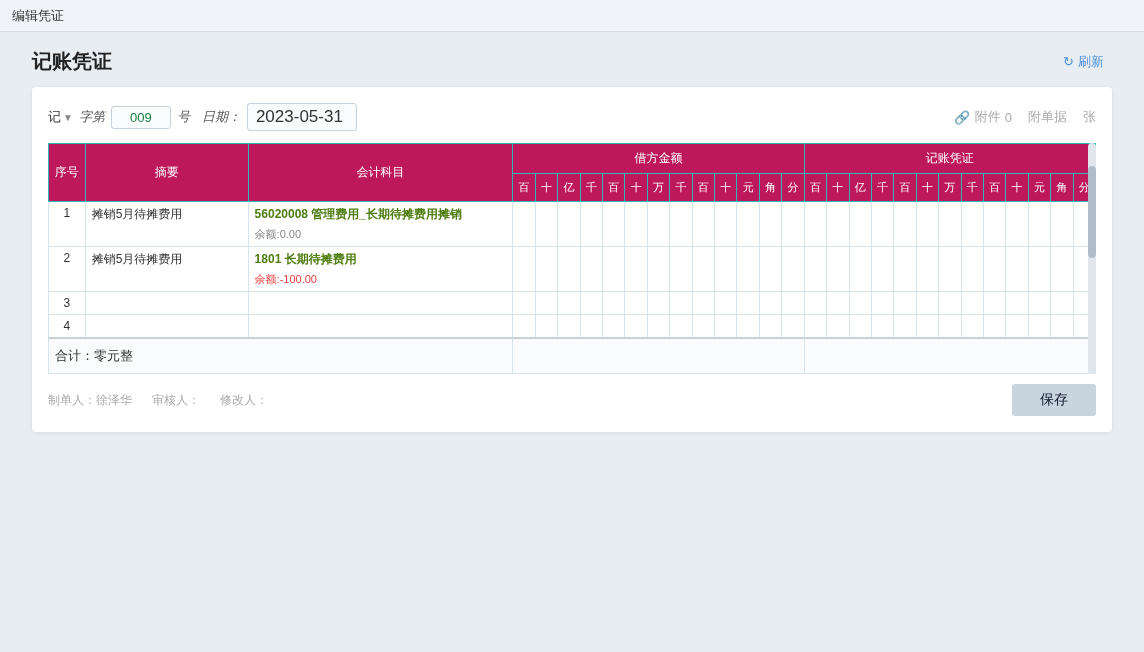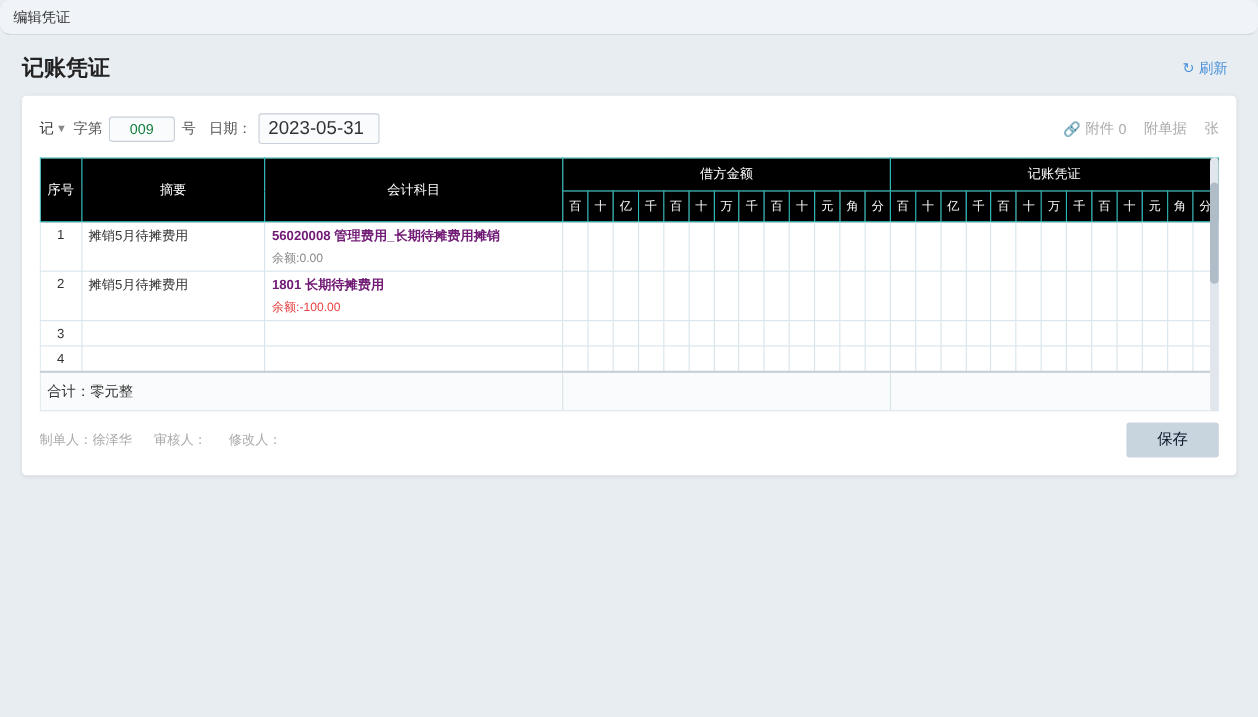--- a/index.html
+++ b/index.html
@@ -13,25 +13,24 @@
     }
     .title-bar {
       background: #f0f4f8;
       border-bottom: 1px solid #d0d8e0;
       padding: 6px 12px;
       font-size: 13px;
       color: #333;
       height: 32px;
       display: flex;
       align-items: center;
-      border-radius: 10px;
     }
     .main-area {
       background: #e8edf2;
-      padding: 16px 20px;
+      padding: 16px 32px;
       height: 620px;
       overflow: hidden;
     }
     .page-header {
       display: flex;
       justify-content: space-between;
       align-items: center;
       margin-bottom: 12px;
     }
     .page-title {
@@ -64,20 +63,21 @@
       flex-wrap: wrap;
     }
     .form-group {
       display: flex;
       align-items: center;
       gap: 6px;
     }
     .form-label {
       color: #555;
       font-size: 13px;
+      font-style: italic;
     }
     .select-btn {
       display: flex;
       align-items: center;
       gap: 2px;
       background: none;
       border: none;
       font-size: 13px;
       color: #333;
       cursor: pointer;
@@ -132,21 +132,21 @@
       color: #aaa;
       font-size: 13px;
     }
     
     .voucher-table {
       width: 100%;
       border-collapse: collapse;
       font-size: 12px;
     }
     .voucher-table th {
-      background: #000000;
+      background: #be185d;
       color: #fff;
       text-align: center;
       padding: 6px 4px;
       border: 1px solid #2db8b8;
       font-weight: normal;
       white-space: nowrap;
     }
     .voucher-table td {
       border: 1px solid #d8e4ec;
       padding: 4px 6px;
@@ -174,21 +174,21 @@
       text-align: center;
     }
     .digit-header {
       width: 22px;
       text-align: center;
       padding: 4px 1px;
       font-size: 11px;
     }
     .account-text {
       font-size: 12px;
-      color: #701a75;
+      color: #4d7c0f;
       font-weight: bold;
     }
     .balance-text {
       font-size: 11px;
       color: #888;
       margin-top: 4px;
     }
     .balance-text.negative {
       color: #e84040;
     }

